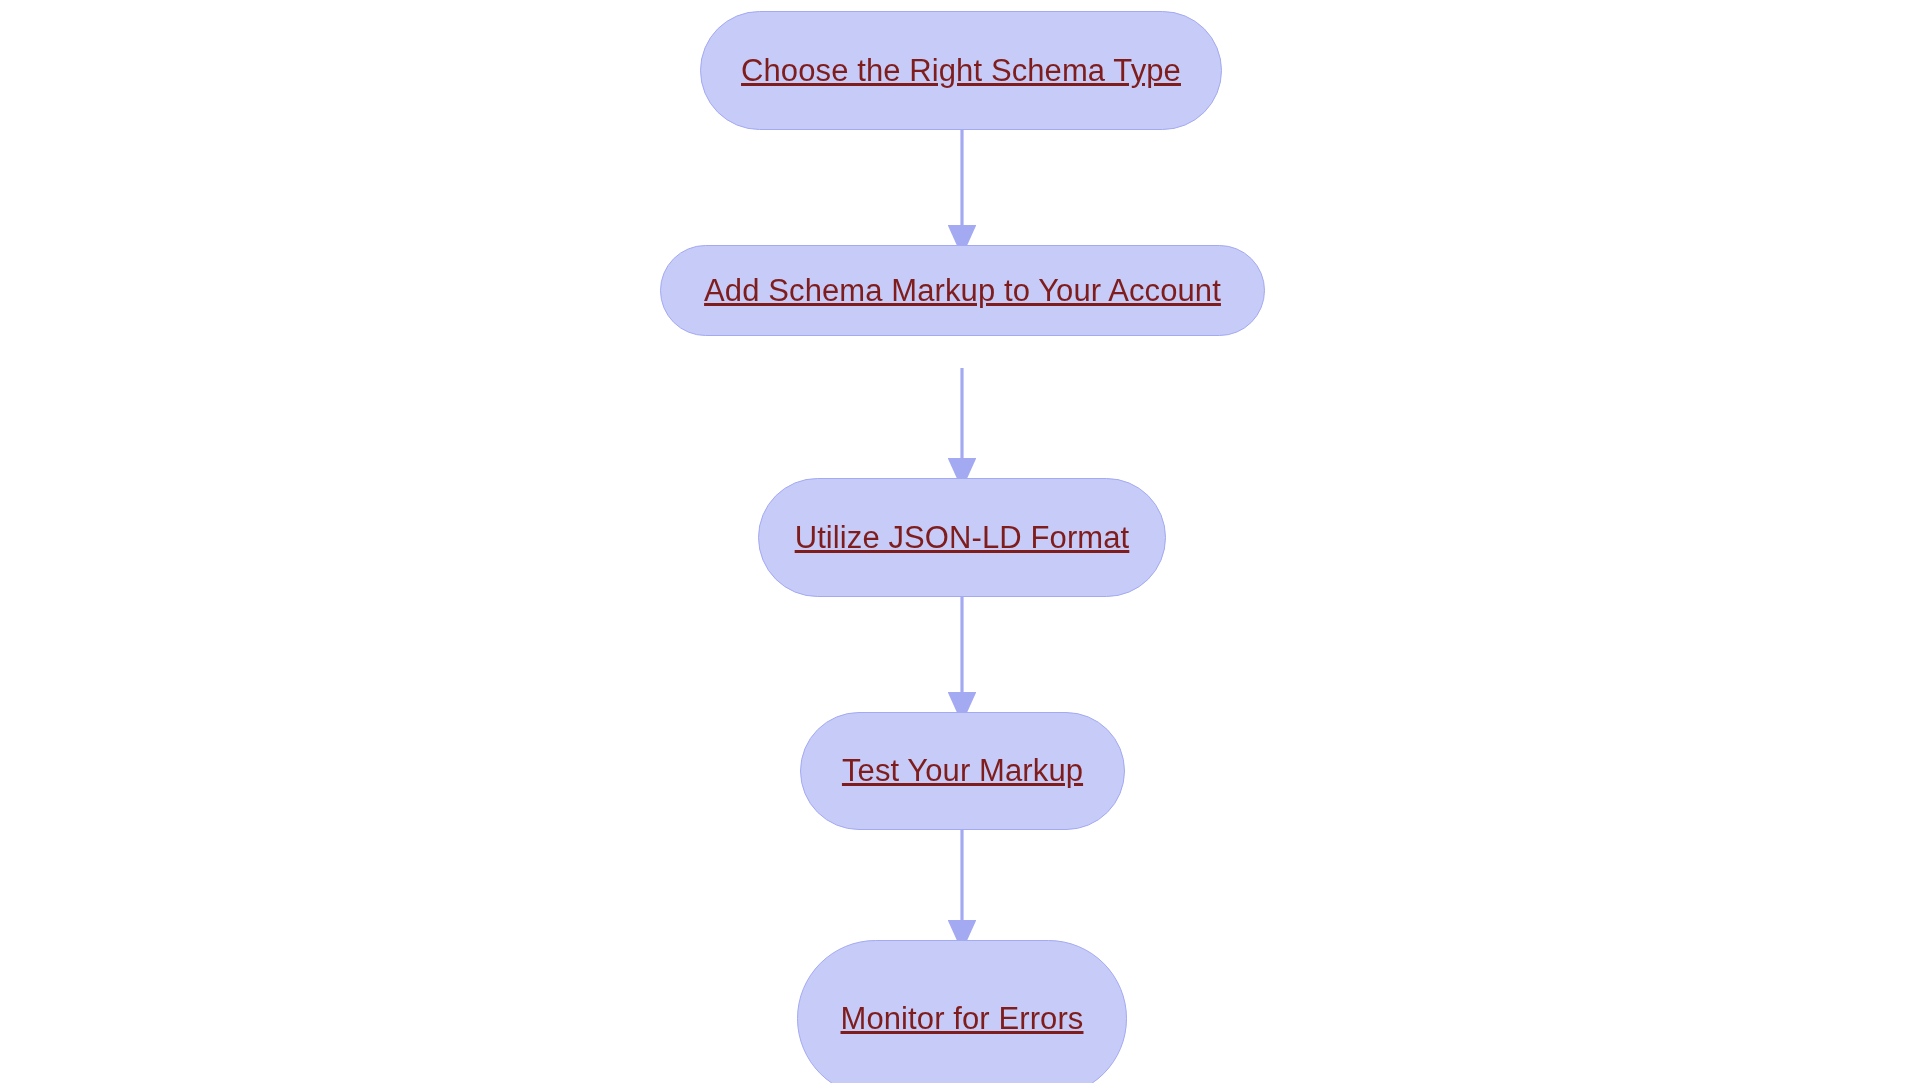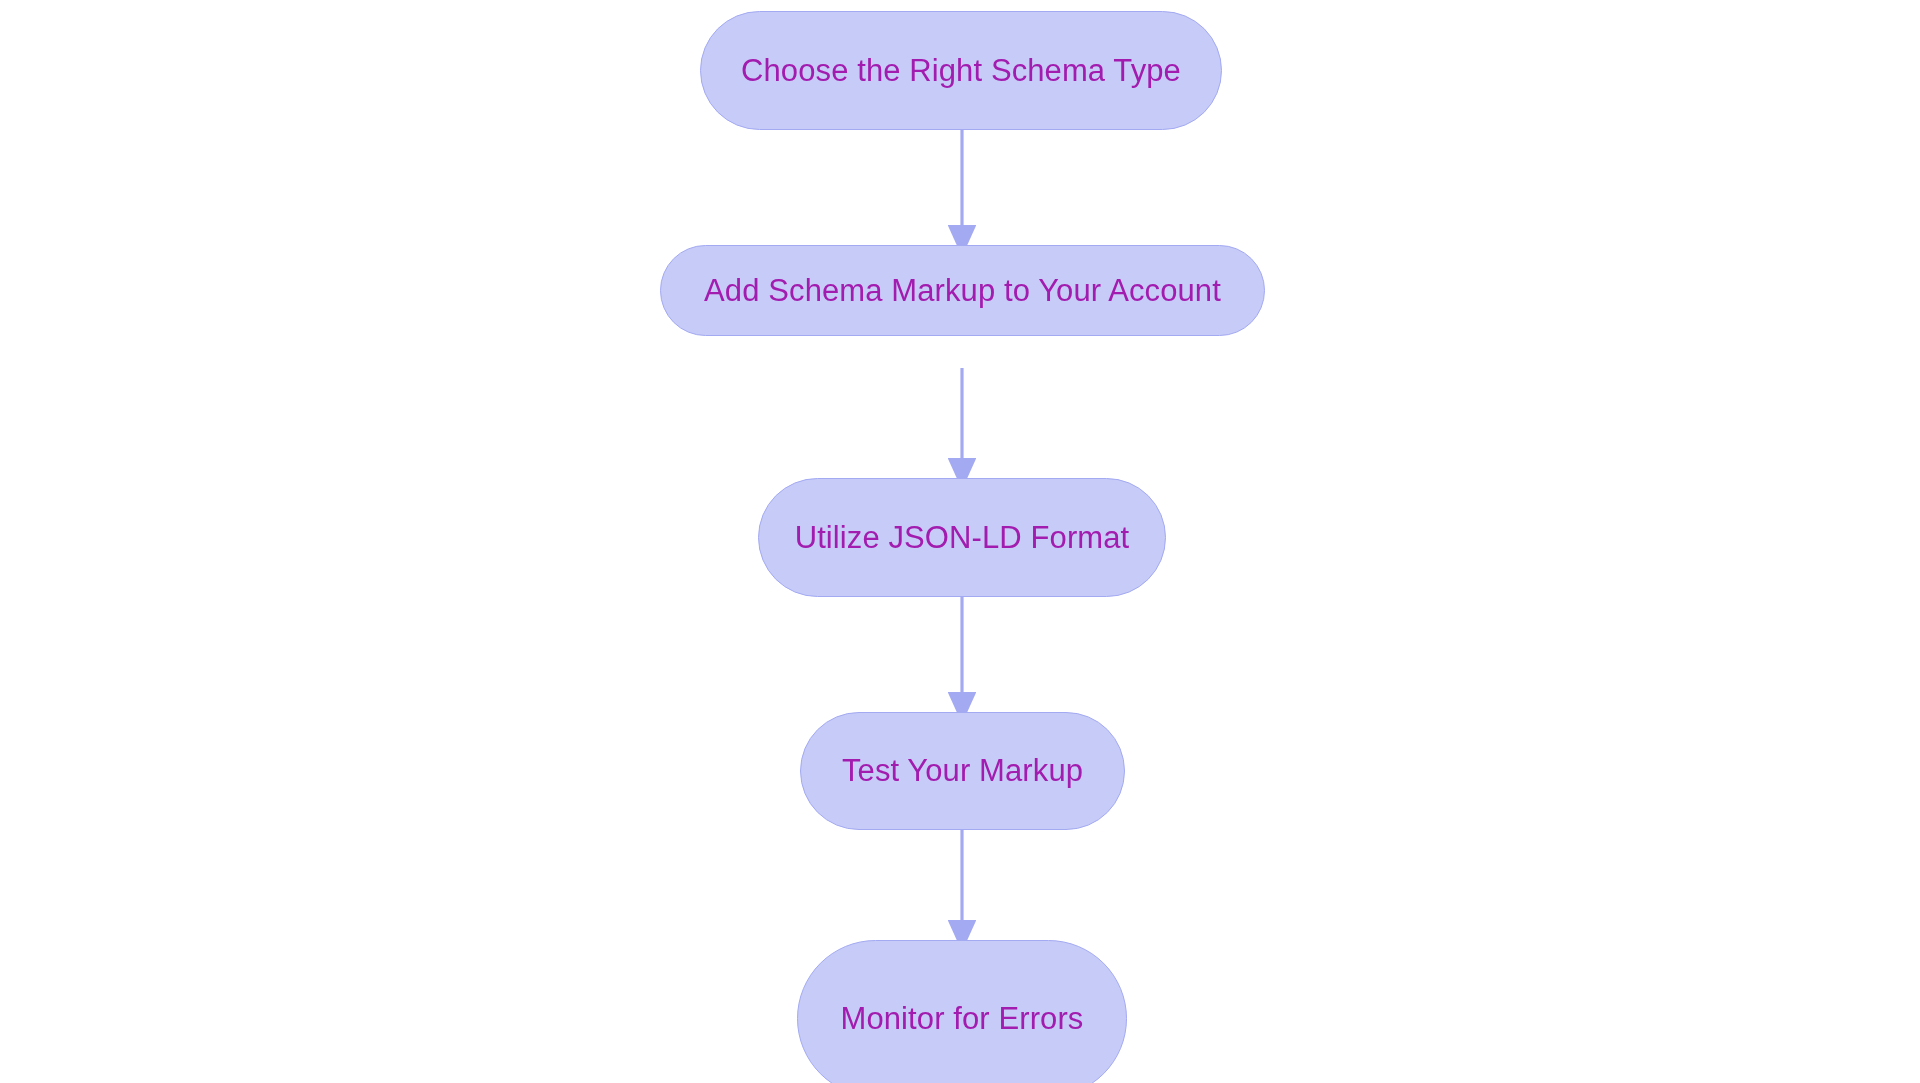--- a/index.html
+++ b/index.html
@@ -33,27 +33,28 @@
 
   .flow-node {
     position: absolute;
     box-sizing: border-box;
     display: flex;
     align-items: center;
     justify-content: center;
     background: #c7cbf7;
     border: 1.6px solid #a3aaf2;
     border-radius: 999px;
-    color: #a21caf;
+    color: #7f1d1d;
     font-size: 31px;
     font-weight: 400;
     letter-spacing: 0.1px;
     line-height: 1.15;
     white-space: nowrap;
     text-align: center;
+    text-decoration: underline;
   }
 
   .flow-node .node-label {
     display: block;
     padding: 0 10px;
   }
 
   
   #node-1 { left: 700px;  top: 11px;   width: 522px; height: 119px; }
   #node-2 { left: 660px;  top: 245px;  width: 605px; height: 91px; }

